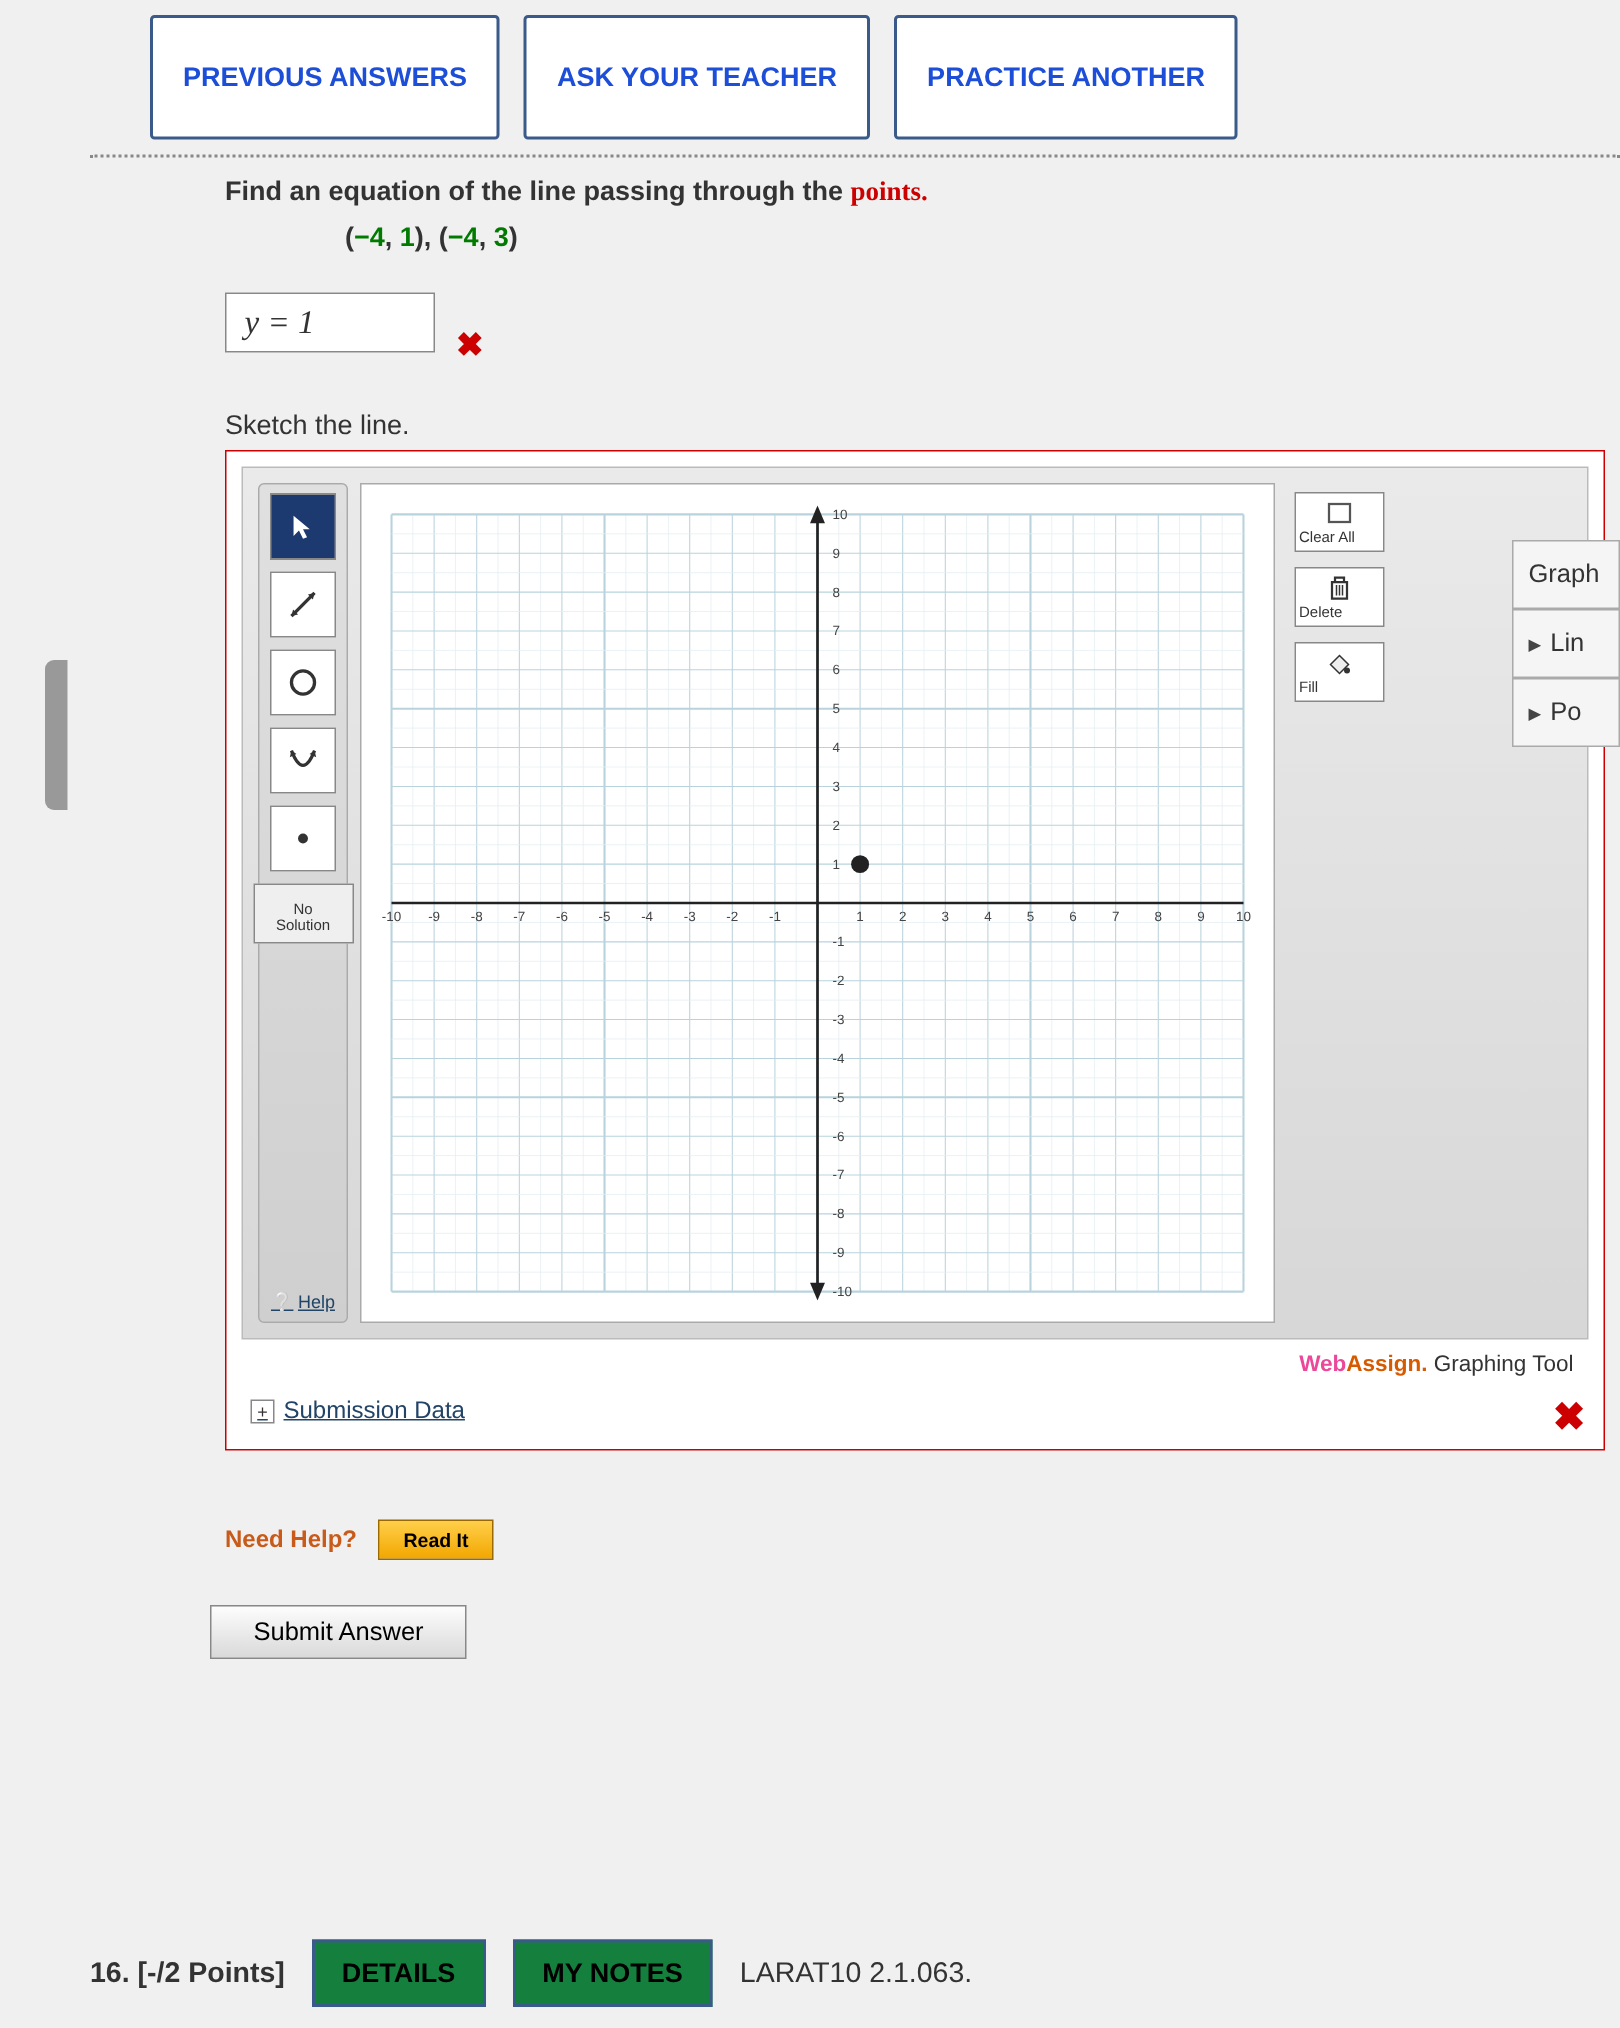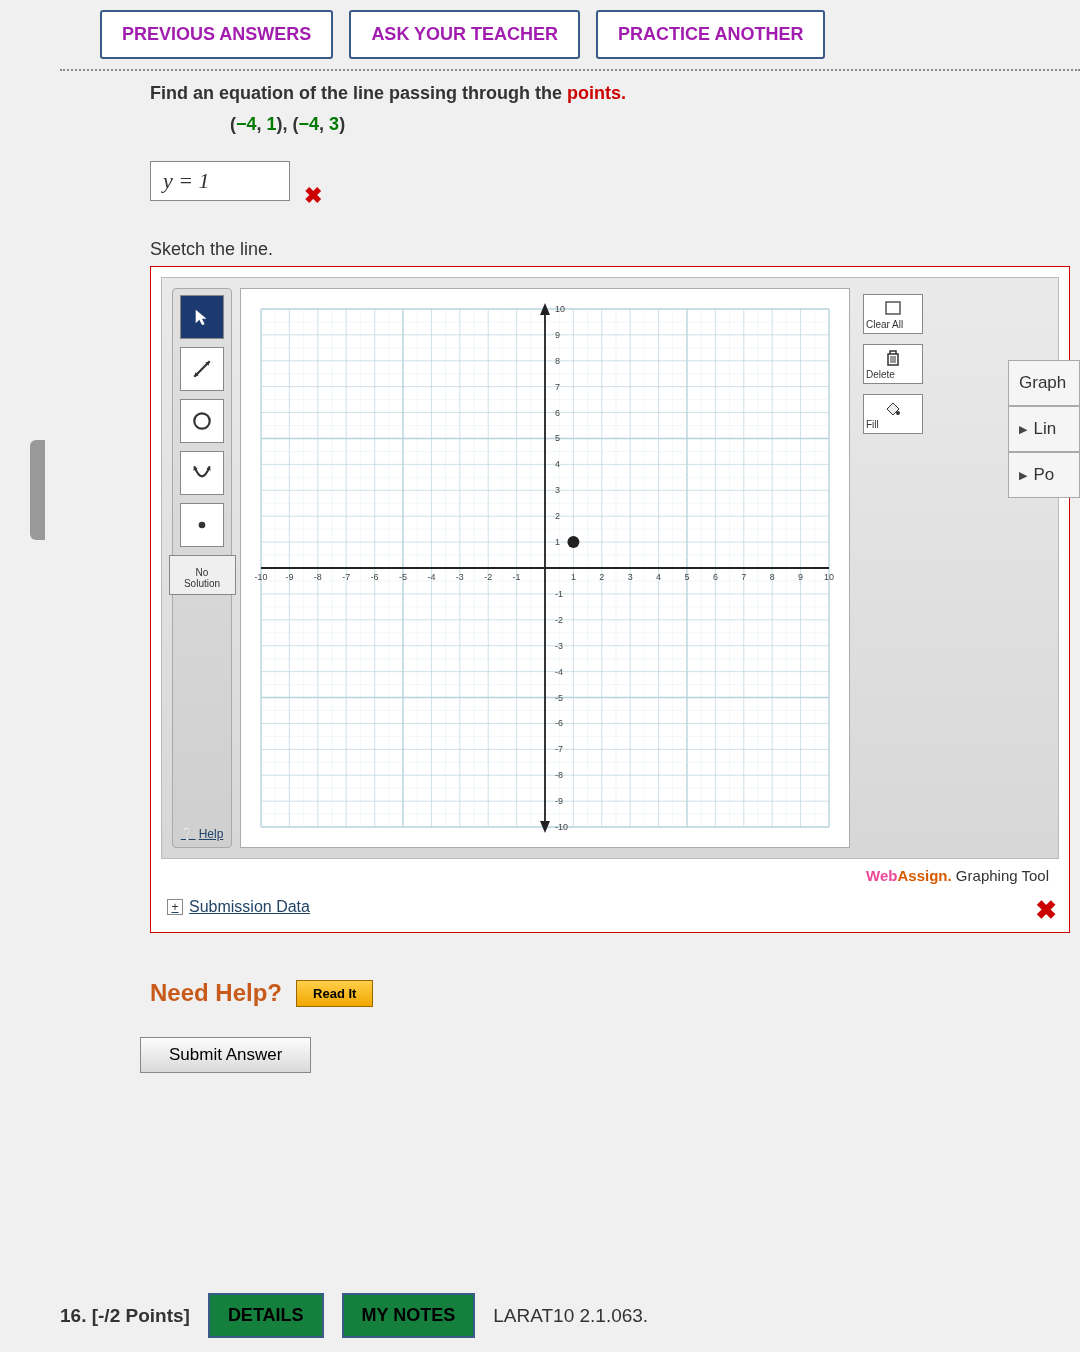--- a/index.html
+++ b/index.html
@@ -28,33 +28,33 @@
     border-radius: 6px 0 0 6px;
   }
   .top-buttons {
     display: flex;
     gap: 16px;
     margin: 0 0 10px 40px;
   }
   .pill-btn {
     border: 2px solid #3a5a8a;
     background: #fff;
-    color: #a21caf;
+    color: #1d4ed8;
     font-size: 18px;
     font-weight: 600;
-    padding: 12px 20px;
+    padding: 29px 20px;
     border-radius: 3px;
     cursor: pointer;
   }
   .question {
     border-top: 2px dotted #888;
     padding: 12px 20px 20px 90px;
   }
   .q-text { font-weight: 600; font-size: 18px; }
-  .q-text .red { color: #c00; }
+  .q-text .red { color: #c00; font-family: Liberation Serif, serif; }
   .coords { font-size: 18px; font-weight: 700; margin: 10px 0 18px 80px; }
   .green { color: #007a00; }
   .red { color: #c00; }
   .answer-line { display: flex; align-items: center; gap: 14px; margin-bottom: 30px; }
   .answer-box {
     border: 1px solid #888;
     background: #fff;
     padding: 6px 40px 6px 12px;
     font-style: italic;
     font-family: "Times New Roman", serif;
@@ -158,21 +158,21 @@
     font-size:12px; color:#333; text-decoration: none;
   }
   .big-x {
     position:absolute; right: 12px; bottom: 6px;
     color:#c00; font-size:26px; font-weight:900;
   }
   .need-help {
     margin: 26px 0 0 90px;
     display: flex; align-items: center; gap: 14px;
   }
-  .need-help .lbl { color:#c85a1a; font-weight:700; font-size:24px; }
+  .need-help .lbl { color:#c85a1a; font-weight:700; font-size:16px; }
   .readit {
     background: linear-gradient(#ffcf4a,#f2a700);
     border:1px solid #9a6a00;
     font-size:13px; font-weight:700; padding:5px 16px; cursor:pointer;
   }
   .submit-wrap { margin: 30px 0 0 80px; }
   .submit-btn {
     background: linear-gradient(#fdfdfd,#d9d9d9);
     border:1px solid #888; padding:7px 28px;
     font-size:17px; cursor:pointer;

